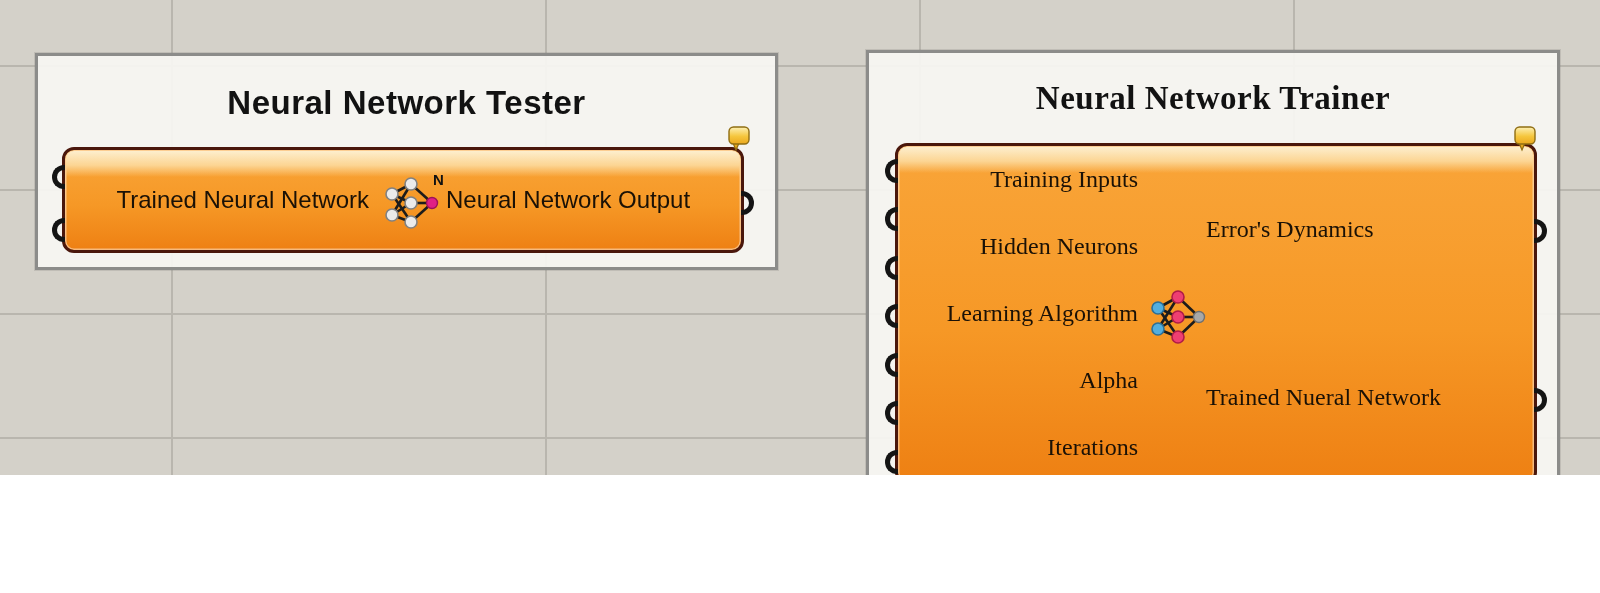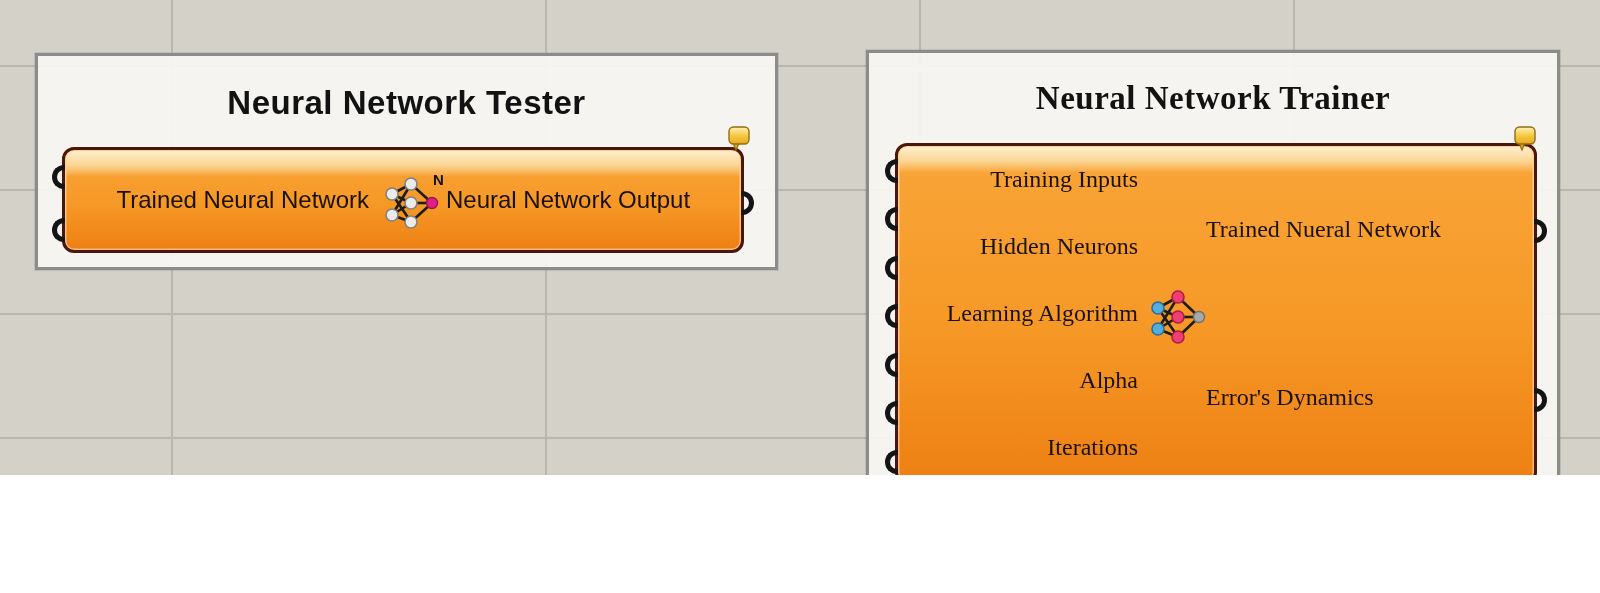--- a/index.html
+++ b/index.html
@@ -198,24 +198,24 @@
             <circle cx="30" cy="11" r="6"></circle>
               <circle cx="30" cy="31" r="6"></circle>
               <circle cx="30" cy="51" r="6"></circle>
           </g>
           <circle cx="51" cy="31" r="5.5" fill="#a8a8a8" stroke="#6f6f6f" stroke-width="1.4"></circle>
         </svg>
       </div>
 
       <div class="col left-align" style="left:308px;width:324px;">
         <div class="row">
+          <span class="param-label">Error's Dynamics</span>
+        </div>
+        <div class="row">
           <span class="param-label">Trained Nueral Network</span>
-        </div>
-        <div class="row">
-          <span class="param-label">Error's Dynamics</span>
         </div>
       </div>
     </div>
 
     <div class="tag-badge" style="left:645px;top:73px;">
       <svg width="23" height="27" viewBox="0 0 23 27">
         <defs>
           <linearGradient id="gold2" x1="0" y1="0" x2="0" y2="1">
             <stop offset="0" stop-color="#fdf0b4"></stop>
               <stop offset="0.55" stop-color="#f5c63d"></stop>

